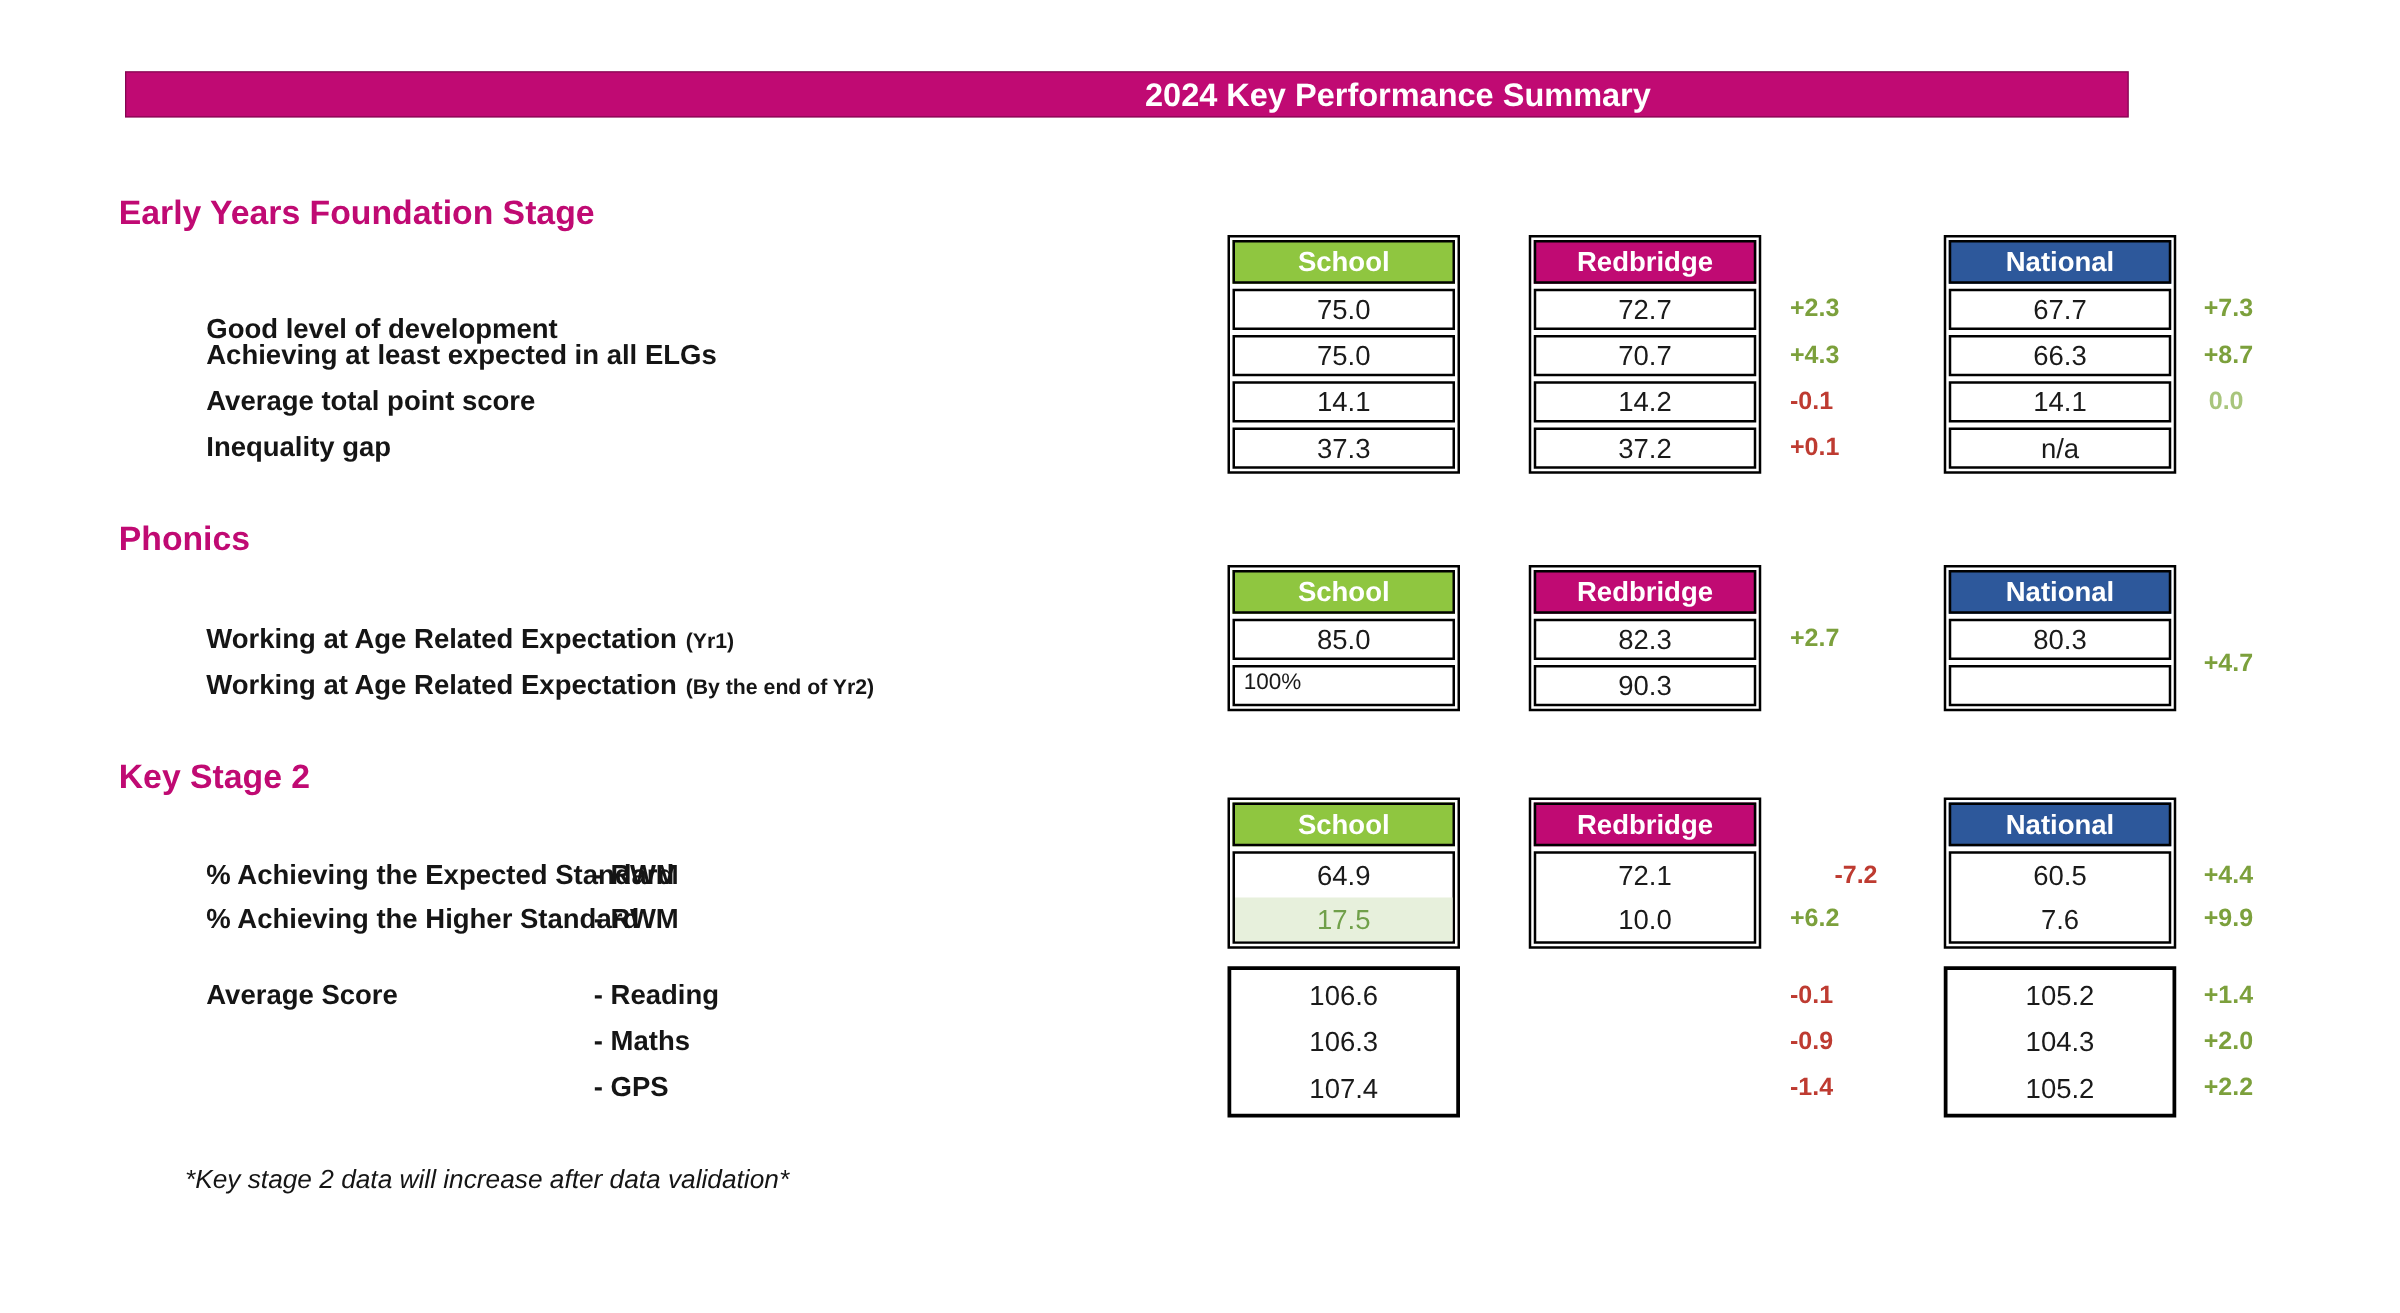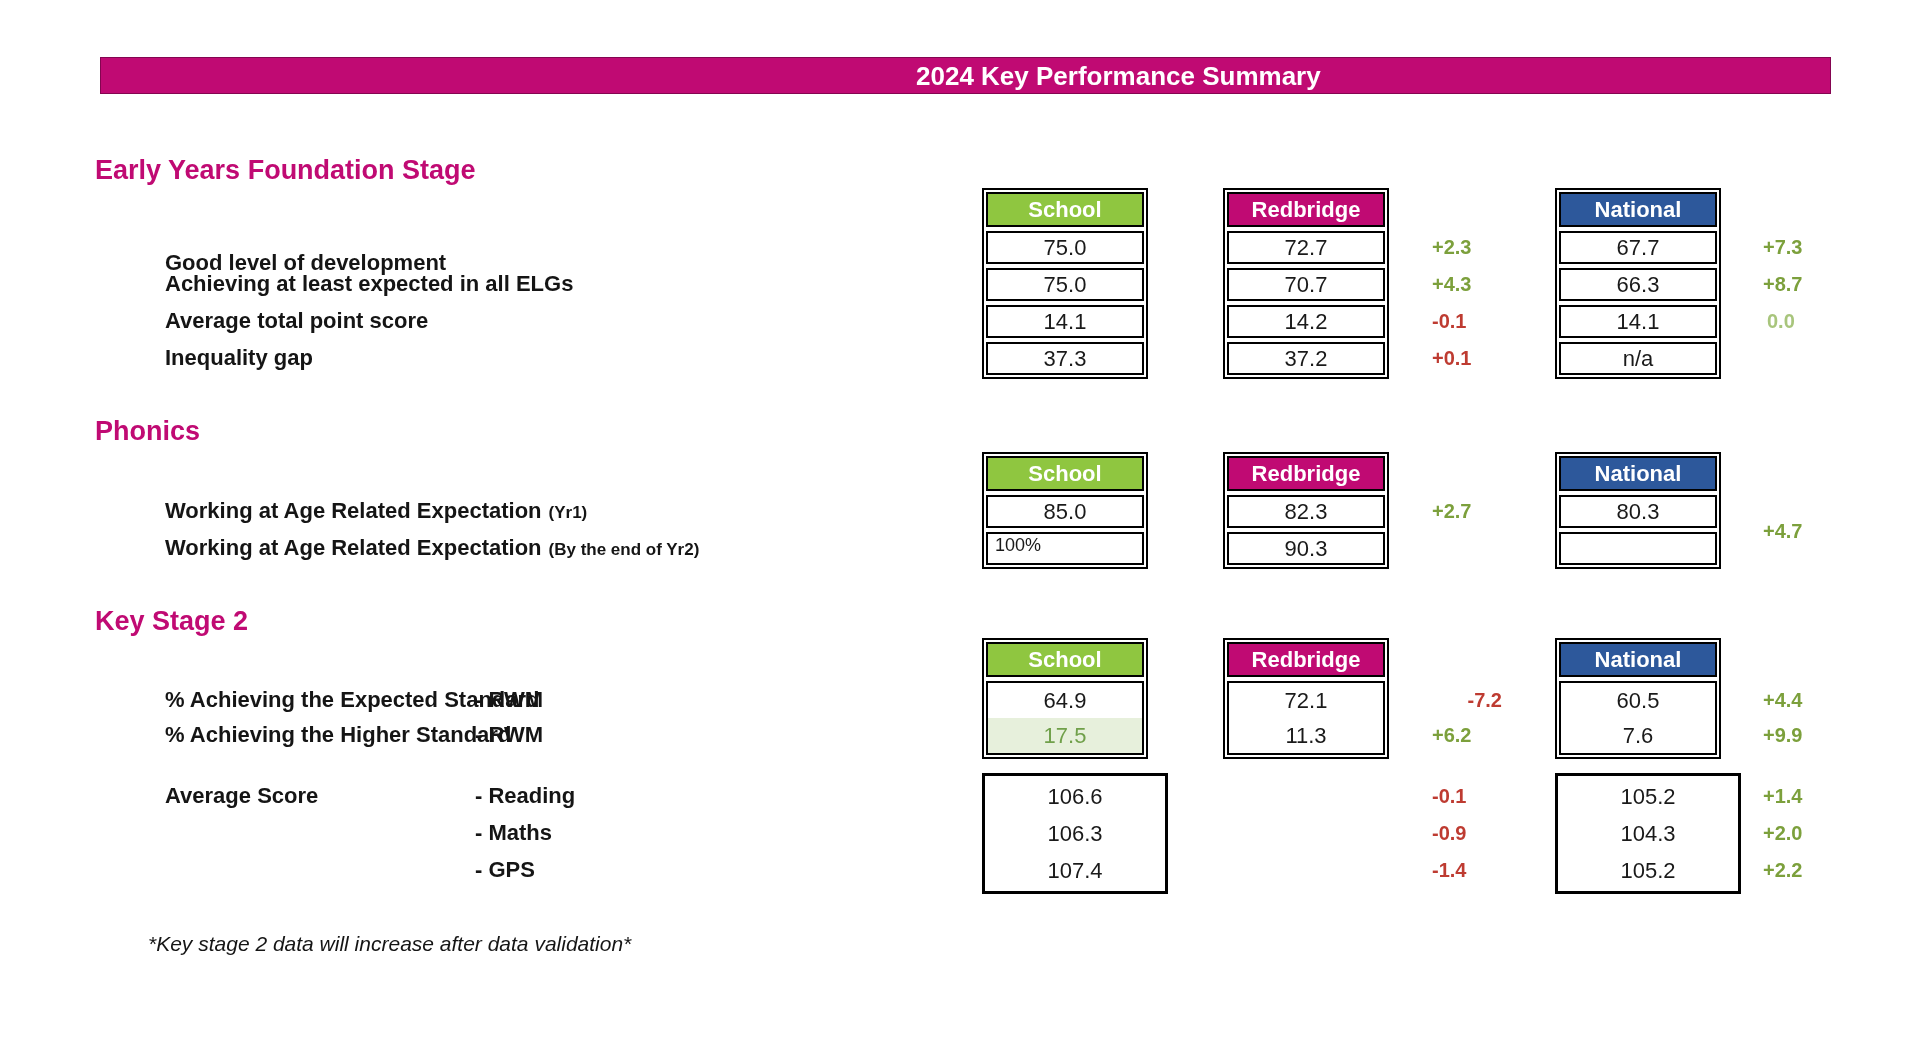--- a/index.html
+++ b/index.html
@@ -5,21 +5,21 @@
   * { margin:0; padding:0; box-sizing:border-box; }
   html,body { background:#ffffff; }
   body {
     width:1920px; height:1050px; position:relative; overflow:hidden;
     font-family:"Liberation Sans", sans-serif; color:#111;
   }
   .page { position:absolute; inset:0; background:#fff; }
 
   
   .title-bar {
-    position:absolute; left:100px; top:57px; width:1731px; height:37px;
+    position:absolute; left:100px; top:57px; width:1603px; height:37px;
     background:#C00A73; border:1px solid rgba(60,0,40,0.45);
   }
   .title-text {
     position:absolute; left:815px; top:3px;
     font-size:26px; font-weight:bold; color:#ffffff; white-space:nowrap;
   }
 
   
   .section-heading {
     position:absolute; left:95px; font-size:27px; font-weight:bold;
@@ -32,21 +32,21 @@
     color:#151515; white-space:nowrap; line-height:26px;
   }
   .row-label .suffix { font-size:17px; margin-left:7px; }
   .measure-label {
     position:absolute; left:475px; font-size:22px; font-weight:bold;
     color:#151515; white-space:nowrap; line-height:26px;
   }
 
   
   .tcol {
-    position:absolute; width:166px; border:2px solid #000;
+    position:absolute; width:186px; border:2px solid #000;
     background:#fff; padding:2px;
   }
   .hdr {
     height:35px; border:2px solid #000; display:flex; align-items:center;
     justify-content:center; color:#fff; font-weight:bold; font-size:22px;
   }
   .hdr-school    { background:#8FC640; }
   .hdr-redbridge { background:#C00A73; }
   .hdr-national  { background:#2D589B; }
   .cell {
@@ -179,21 +179,21 @@
     <div class="body">
       <div class="brow">64.9</div>
       <div class="brow hl">17.5</div>
     </div>
   </div>
 
   <div class="tcol" style="left:1223px; top:638px;">
     <div class="hdr hdr-redbridge">Redbridge</div>
     <div class="body">
       <div class="brow">72.1</div>
-      <div class="brow">11.3</div>
+      <div class="brow">10.0</div>
     </div>
   </div>
 
   <div class="tcol" style="left:1555px; top:638px;">
     <div class="hdr hdr-national">National</div>
     <div class="body">
       <div class="brow">60.5</div>
       <div class="brow">7.6</div>
     </div>
   </div>

